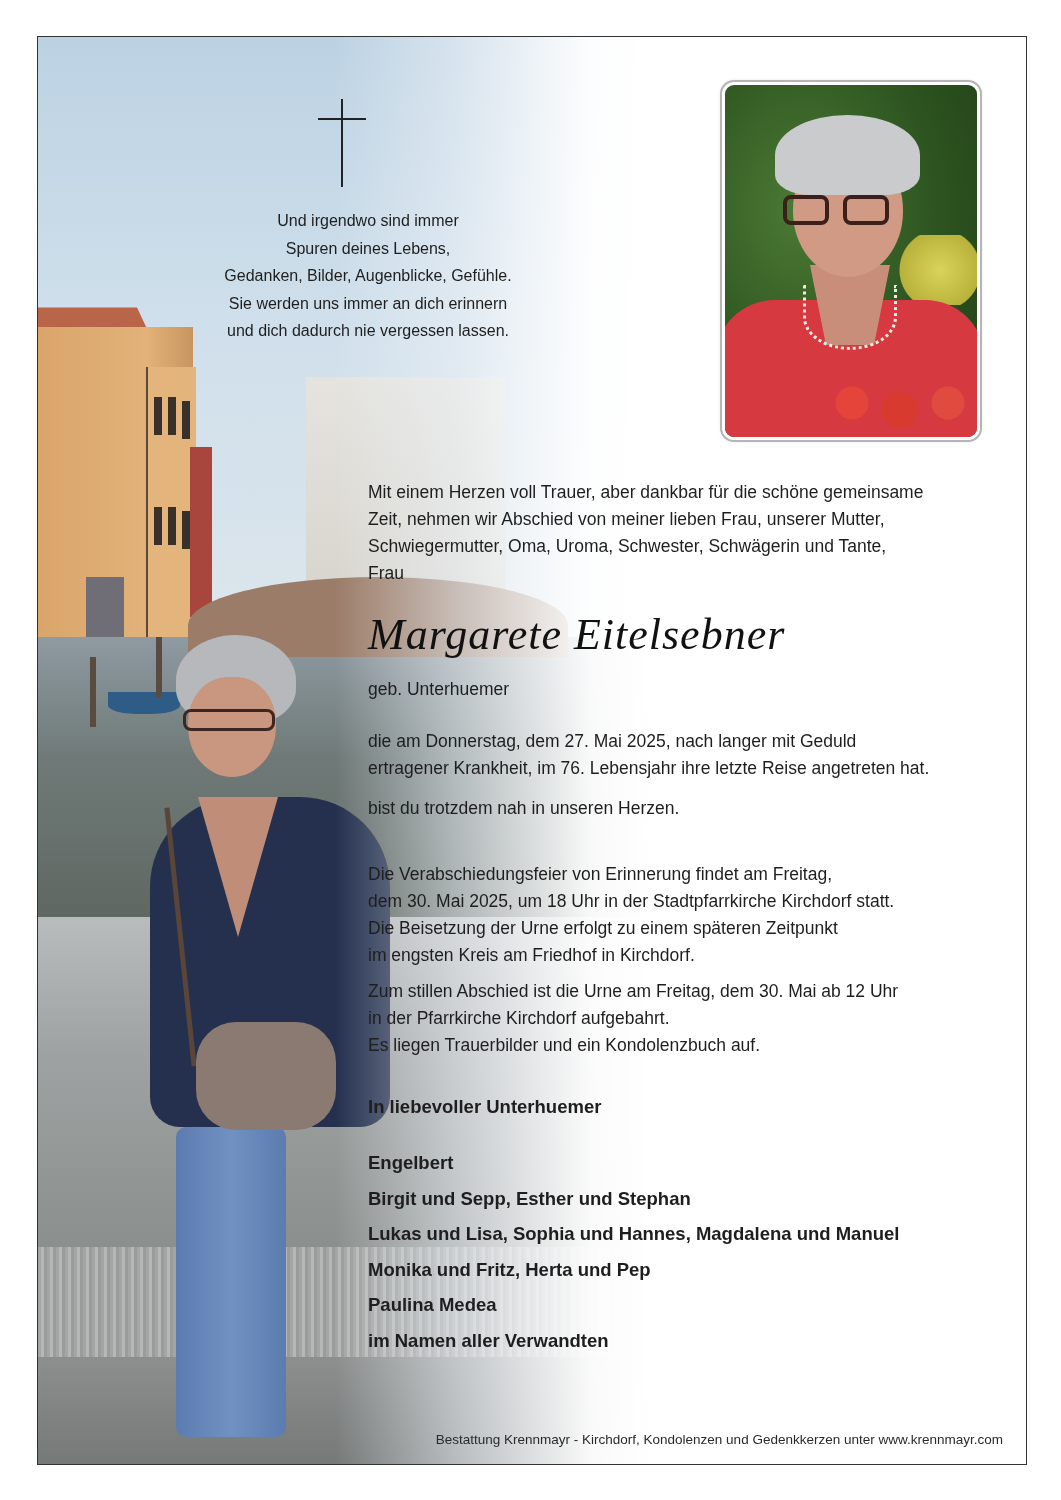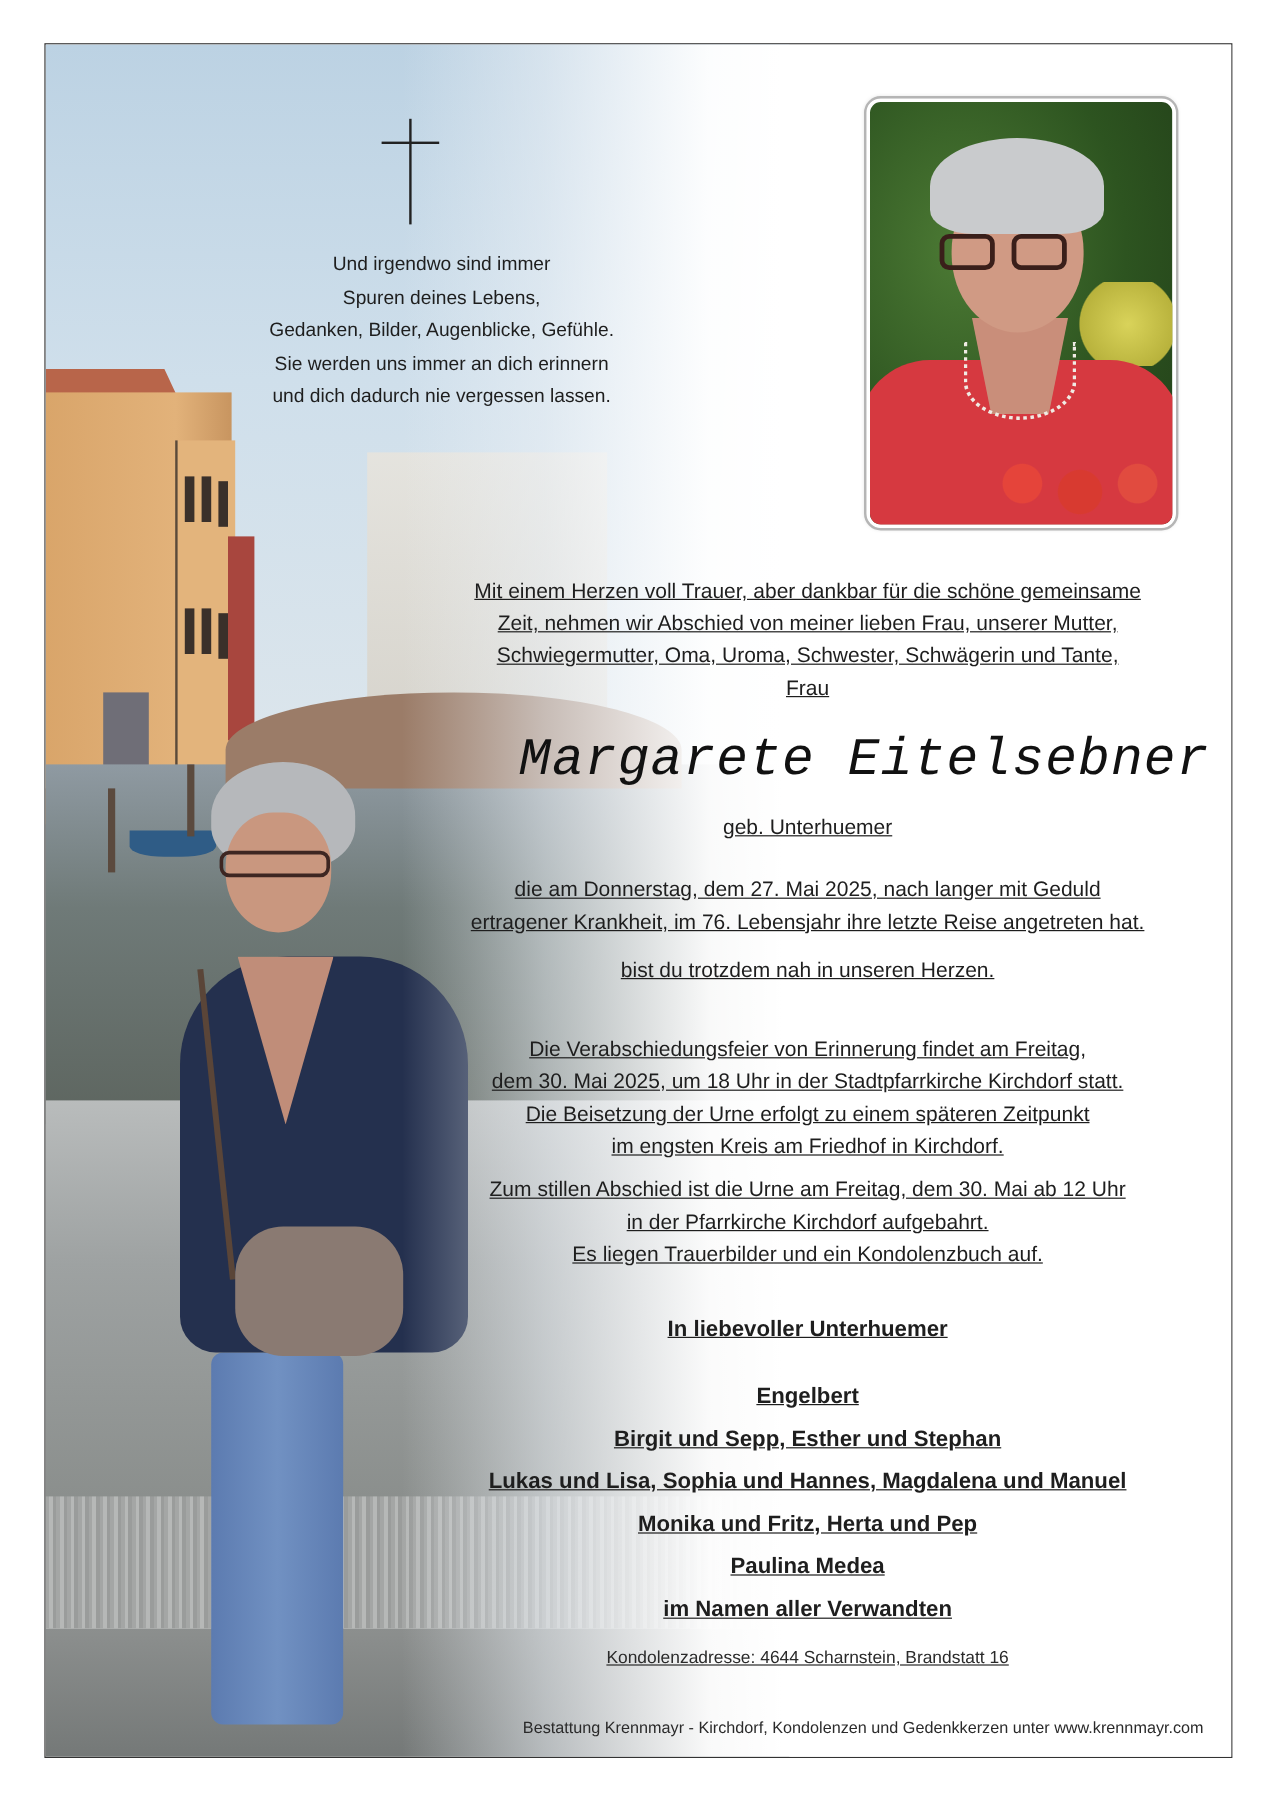--- a/index.html
+++ b/index.html
@@ -90,24 +90,24 @@
               background: #c9cbcd; border-radius: 60% 60% 30% 30%; }
     .p-glasses-l, .p-glasses-r { position: absolute; top: 110px; width: 46px; height: 30px;
               border: 4px solid #3a1f1a; border-radius: 8px; box-sizing: border-box; }
     .p-glasses-l { left: 58px; } .p-glasses-r { left: 118px; }
     .p-flowers { position: absolute; left: 95px; top: 290px; width: 160px; height: 70px;
                  background: radial-gradient(circle at 20% 40%, #e5443a 0 16px, transparent 17px),
                              radial-gradient(circle at 50% 50%, #d83a30 0 18px, transparent 19px),
                              radial-gradient(circle at 80% 40%, #e14b3f 0 16px, transparent 17px); }
 
     
-    .col { position: absolute; left: 315px; width: 640px; text-align: center; font-size: 17.5px; color: #1e1e1e; text-decoration: underline; }
+    .col { position: absolute; left: 330px; width: 640px; text-align: left; font-size: 17.5px; color: #1e1e1e; }
     .intro { top: 442px; line-height: 27px; }
-    .name { position: absolute; left: 330px; top: 572px; width: 640px; text-align: right;
-            font-family: Liberation Mono, monospace; font-style: italic; font-size: 44px; color: #111;
+    .name { position: absolute; left: 330px; top: 572px; width: 640px; text-align: left;
+            font-family: Liberation Serif, serif; font-style: italic; font-size: 44px; color: #111;
             letter-spacing: 1px; }
     .birthname { top: 640px; line-height: 24px; }
     .p1 { top: 691px; line-height: 27px; }
     .p2 { top: 758px; line-height: 27px; }
     .p3 { top: 824px; line-height: 27px; }
     .p4 { top: 941px; line-height: 27px; }
     .remember { top: 1057px; font-size: 18.5px; font-weight: bold; line-height: 26px; }
     .family { top: 1108px; font-size: 18.5px; font-weight: bold; line-height: 35.5px; }
     .address { top: 1335px; font-size: 14.5px; line-height: 20px; color: #2a2a2a; }
     .footer { position: absolute; left: 335px; top: 1393px; width: 630px; text-align: right;
@@ -217,16 +217,15 @@
 
   <div class="col family">
     <span class="line">Engelbert</span>
     <span class="line">Birgit und Sepp, Esther und Stephan</span>
     <span class="line">Lukas und Lisa, Sophia und Hannes, Magdalena und Manuel</span>
     <span class="line">Monika und Fritz, Herta und Pep</span>
     <span class="line">Paulina Medea</span>
     <span class="line">im Namen aller Verwandten</span>
   </div>
 
-  <div class="col address">Kondolenzadresse: 4644 Scharnstein, Brandstatt 16</div>
 
   <div class="footer">Bestattung Krennmayr - Kirchdorf, Kondolenzen und Gedenkkerzen unter  www.krennmayr.com</div>
 </div>
 
 </body></html>

